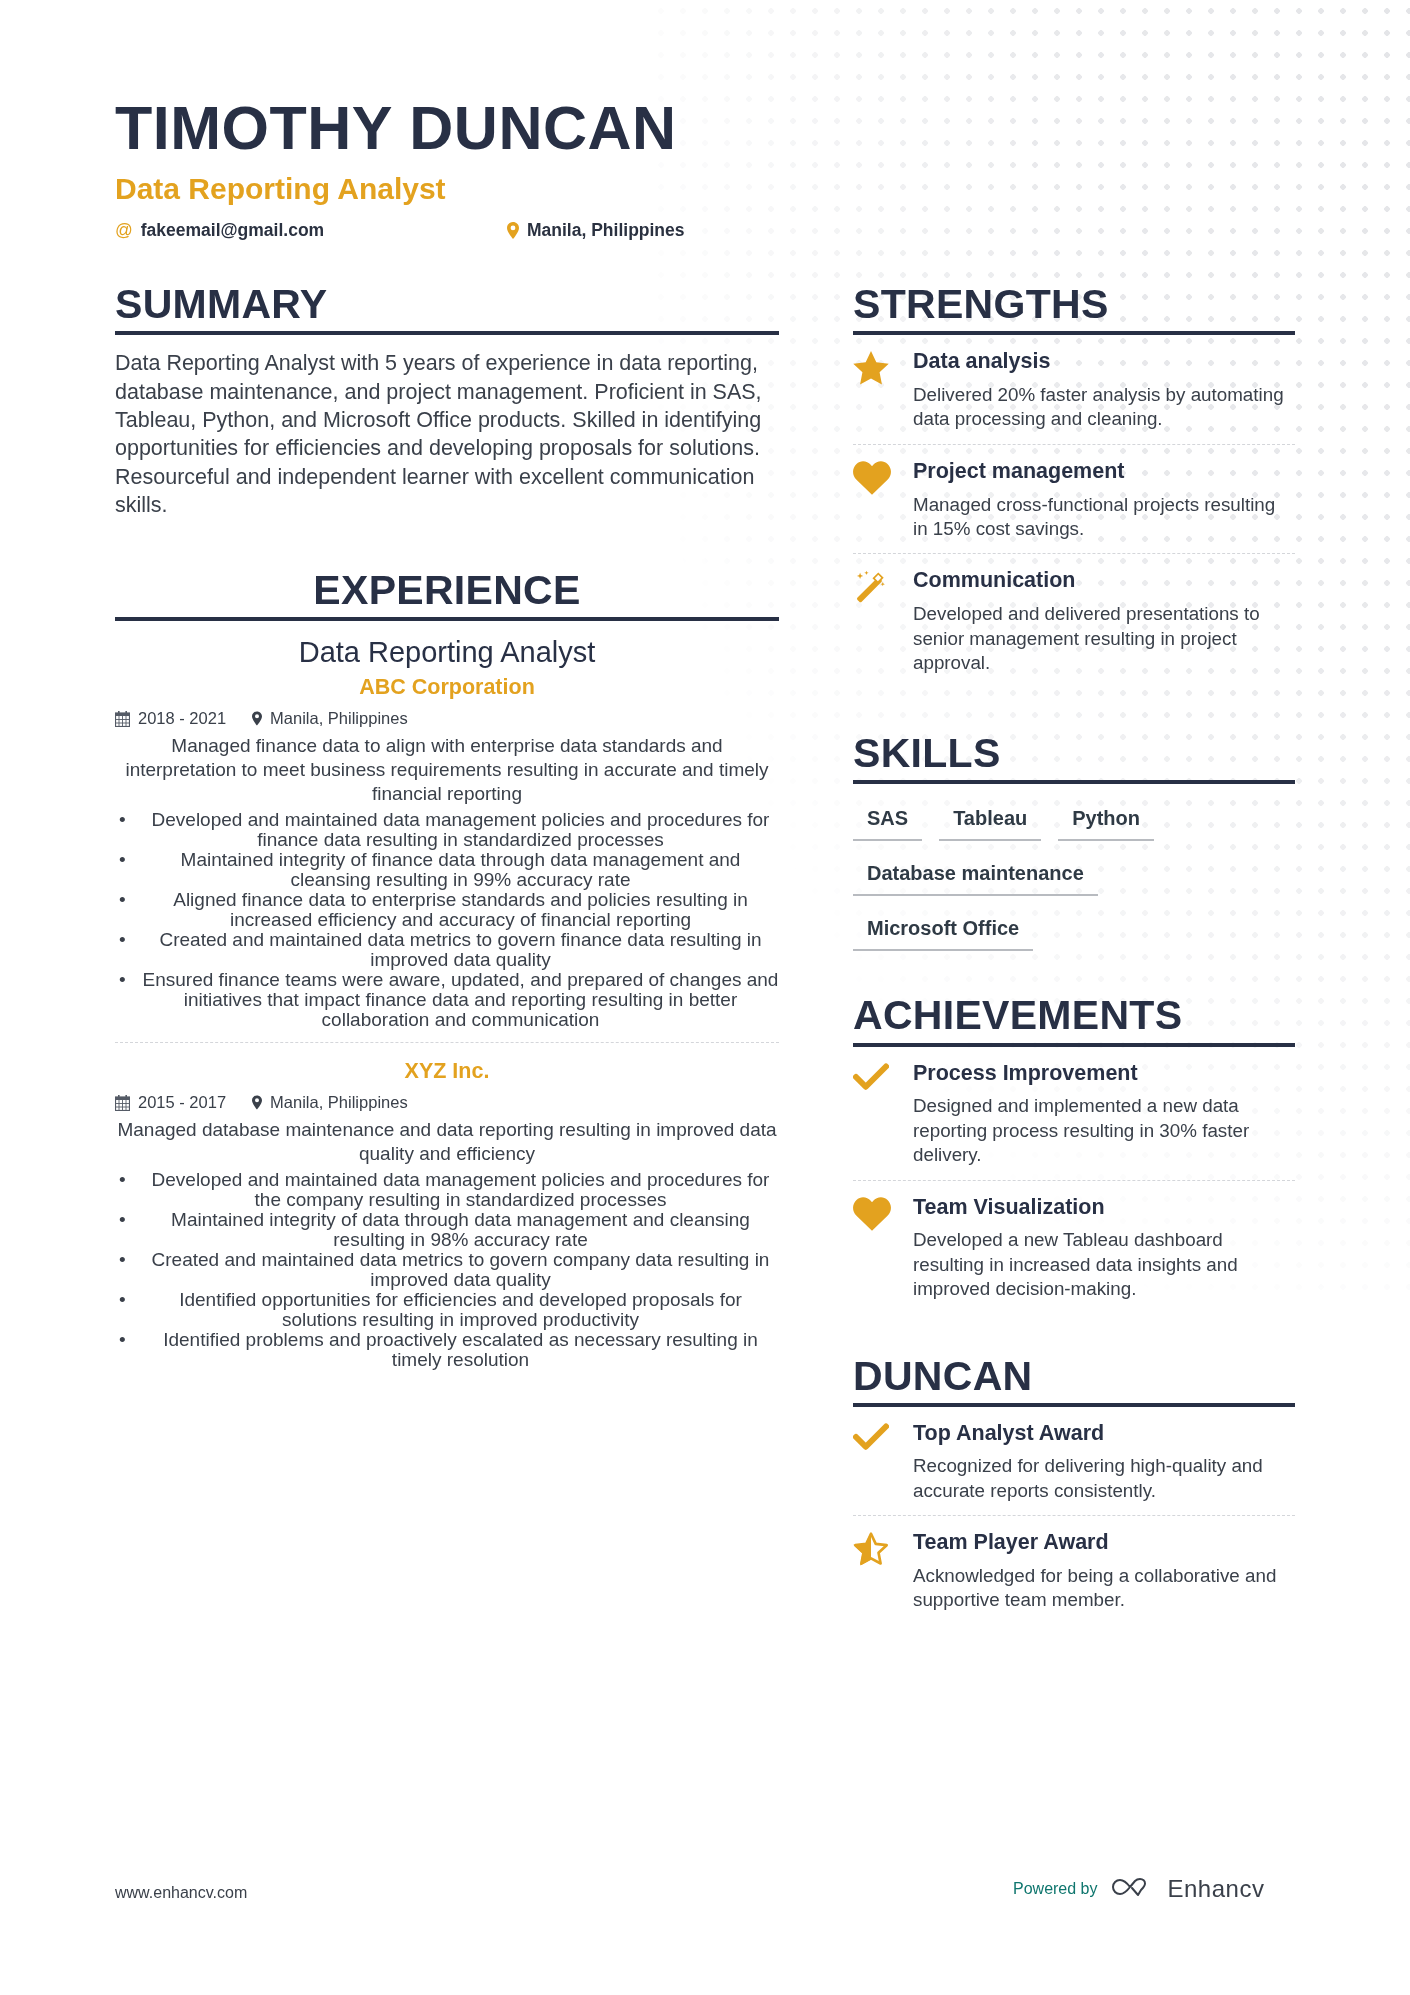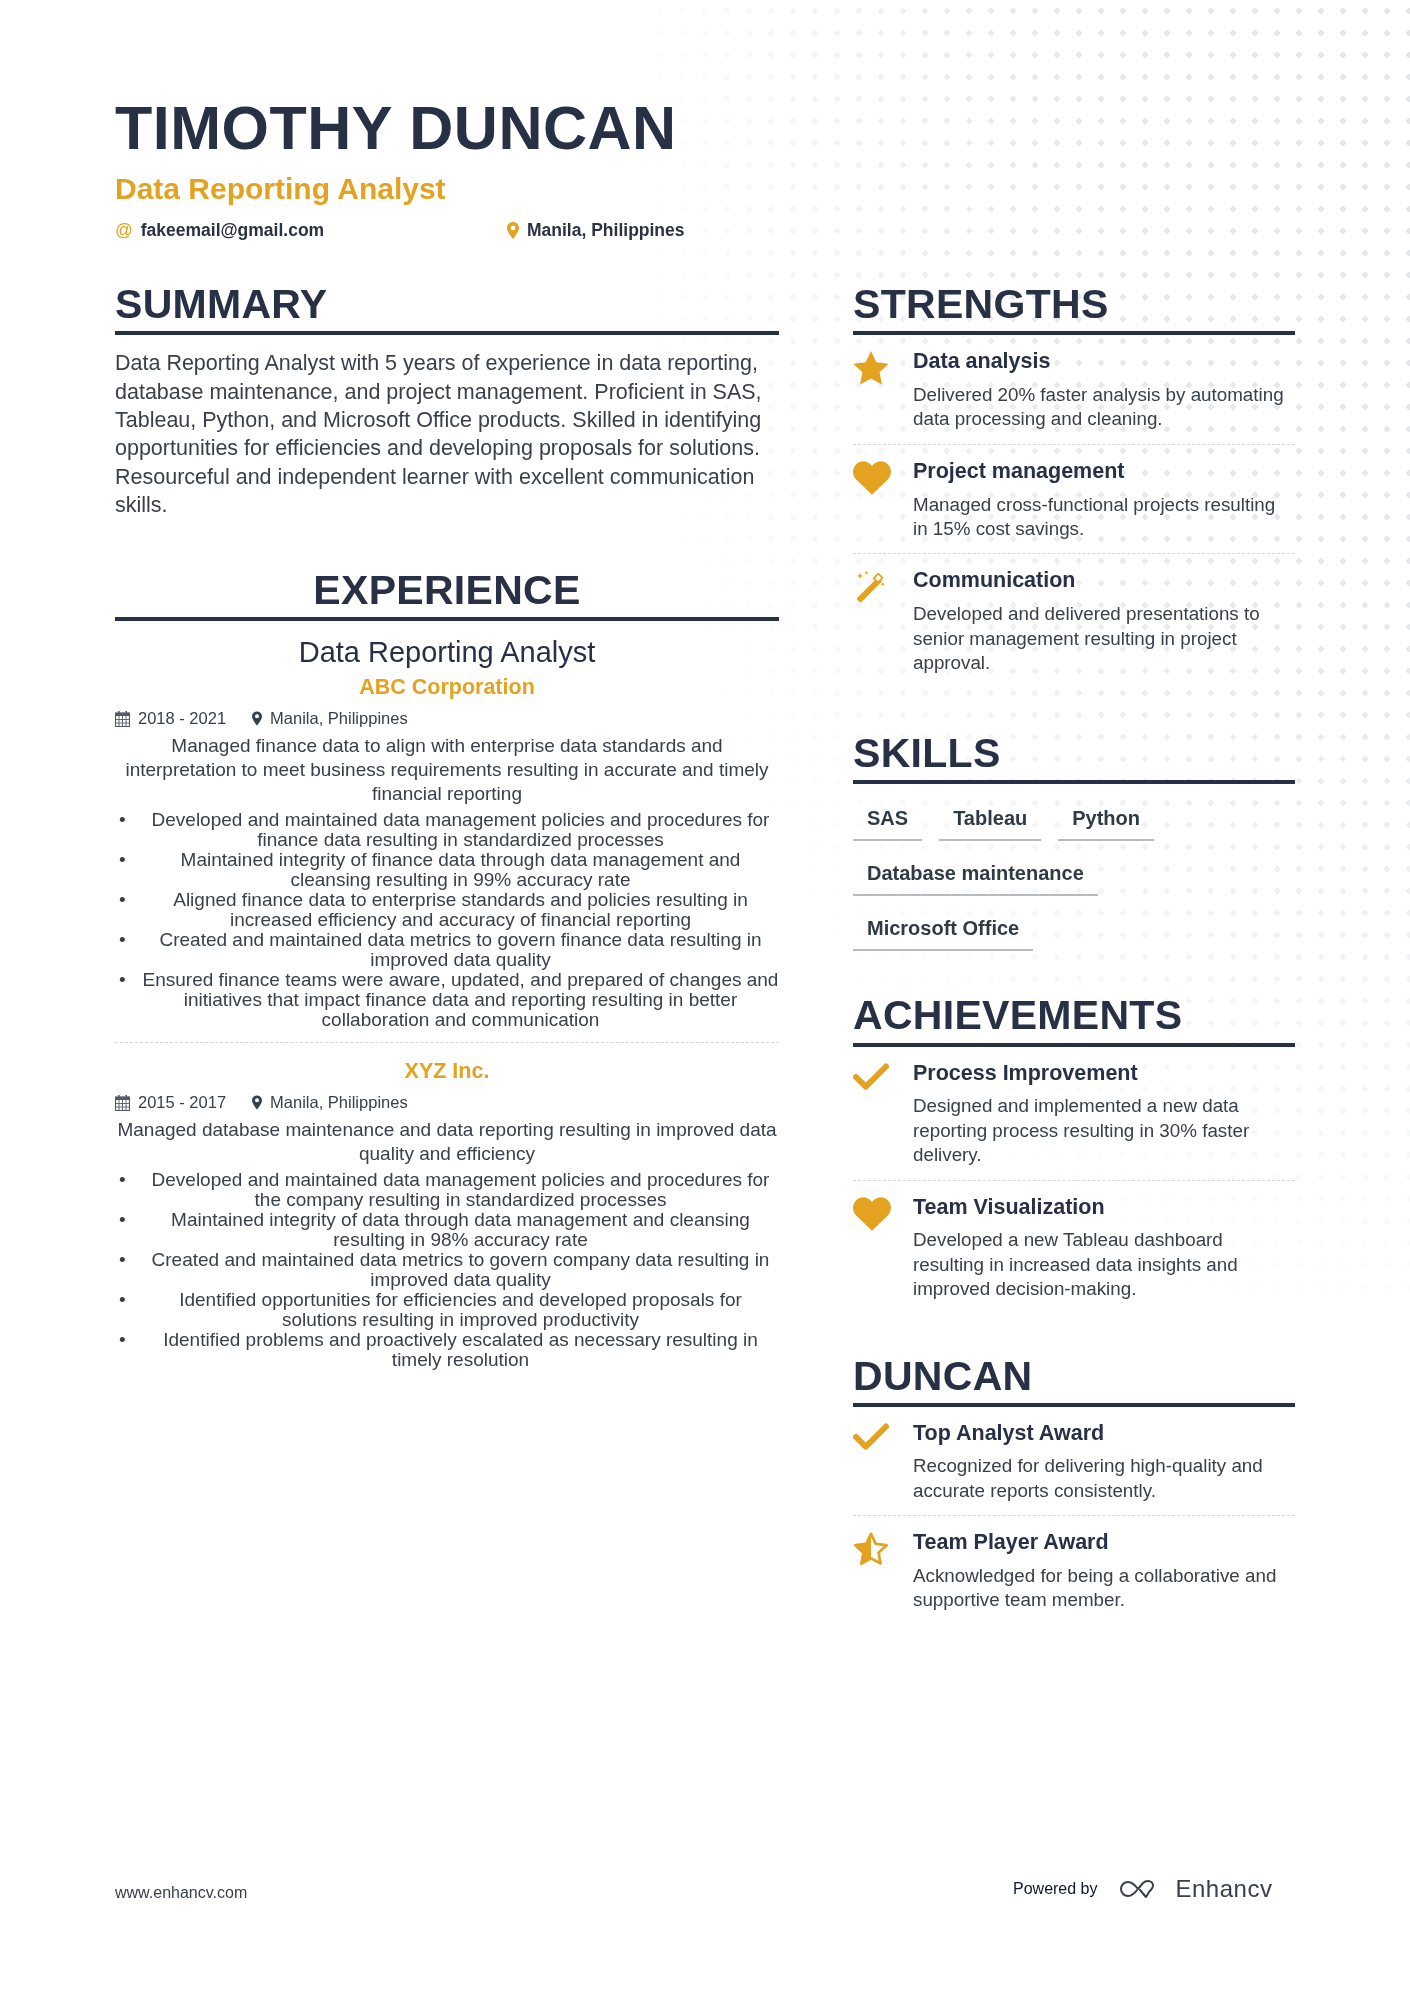--- a/index.html
+++ b/index.html
@@ -81,22 +81,22 @@
       border-bottom: 2px solid #b8bbc0; margin-right: 17px; margin-bottom: 12px; line-height: 1.2;
     }
     .skills-break { flex-basis: 100%; height: 0; }
 
     .ach-section { margin-top: 30px; }
     .awards-section { margin-top: 40px; }
 
     
     .footer-left { position: absolute; left: 115px; top: 1884px; font-size: 16px; color: #3a404a; }
     .footer-right { position: absolute; left: 1013px; top: 1875px; display: flex; align-items: center; }
-    .powered { font-size: 16px; color: #0f172a; margin-right: 20px; }
-    .brand { display: flex; align-items: center; gap: 12px; }
+    .powered { font-size: 16px; color: #0f766e; margin-right: 12px; }
+    .brand { display: flex; align-items: flex-start; gap: 12px; }
     .brand-name { font-size: 24px; color: #3a404a; letter-spacing: 0.5px; }
   </style>
 </head>
 <body>
 
 <div class="dots"></div>
 
 <div class="page">
 
   <header class="header">

